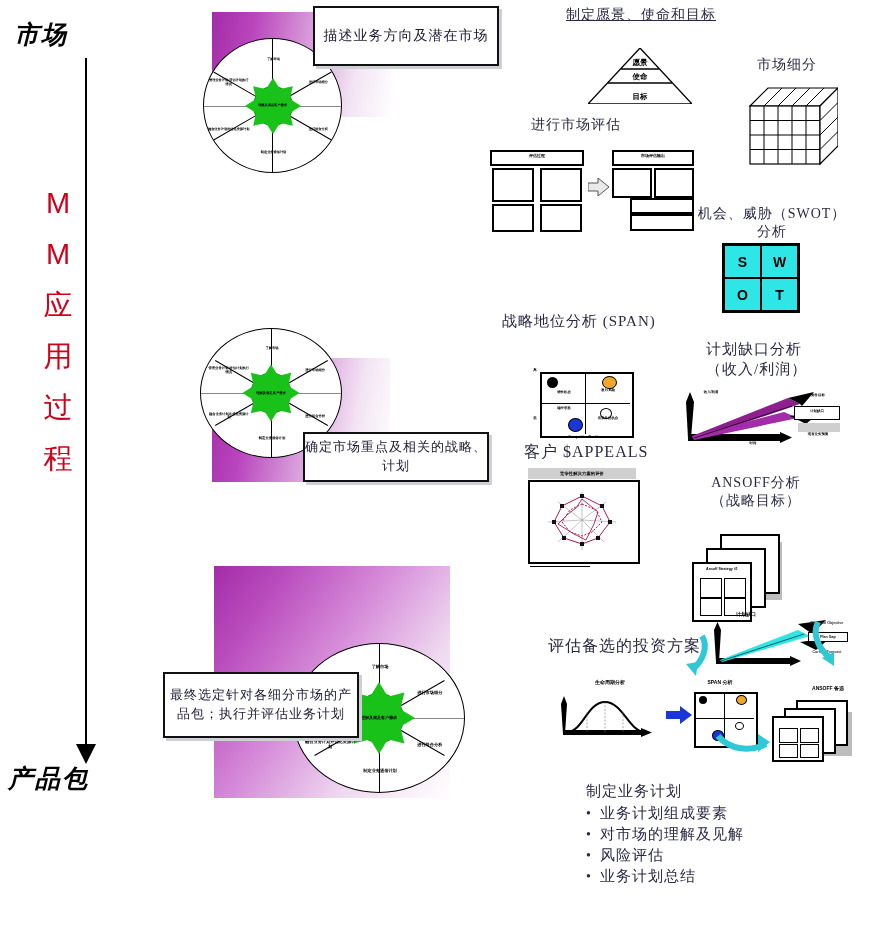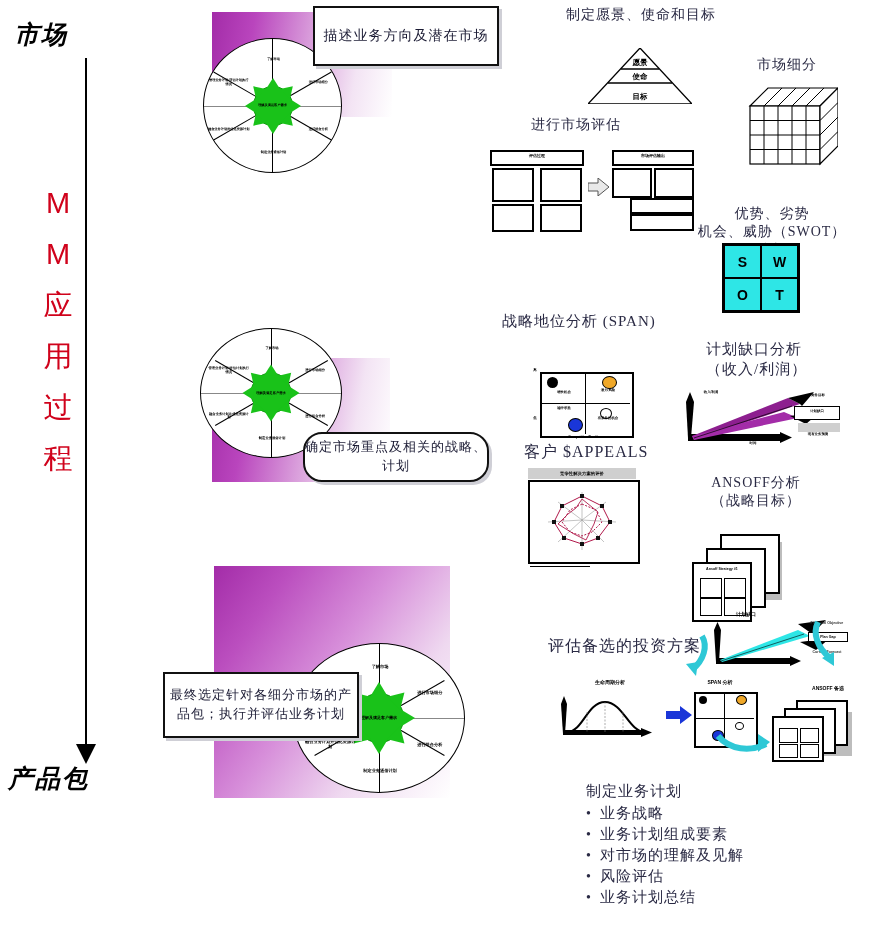--- a/index.html
+++ b/index.html
@@ -45,21 +45,21 @@
   #wheel1{left:203px;top:38px;width:137px;height:133px;}
   #wheel2{left:200px;top:328px;width:140px;height:128px;}
   #wheel3{left:293px;top:643px;width:170px;height:148px;}
 
   
   .callout{background:#fff;border:2px solid #111;box-shadow:3px 3px 0 #cfcfd6;
            display:flex;align-items:center;justify-content:center;text-align:center;
            font-family:"Liberation Serif","DejaVu Serif",serif;color:#1a1a33;
            letter-spacing:1px;line-height:1.45;}
   #callout1{left:313px;top:6px;width:182px;height:56px;font-size:14px;}
-  #callout2{left:303px;top:432px;width:182px;height:46px;font-size:13px;border-radius:19px;}
+  #callout2{left:303px;top:432px;width:182px;height:46px;font-size:13px;}
   #callout3{left:163px;top:672px;width:192px;height:62px;font-size:13px;}
 
   
   .head{font-family:"Liberation Serif","DejaVu Serif",serif;color:#2a2a44;
         line-height:1.3;letter-spacing:1px;}
 
   
   #pyr{left:588px;top:48px;width:104px;height:56px;}
 
   
@@ -188,21 +188,21 @@
     <div class="seg-lab" style="font-size: 4.2px; width: 51.6px; left: 135.805px; top: 101.093px;">进行组合分析</div>
     <div class="seg-lab" style="font-size: 4.2px; width: 51.6px; left: 86px; top: 127.185px;">制定业务通俗计划</div>
     <div class="seg-lab" style="font-size: 4.2px; width: 51.6px; left: 36.1949px; top: 101.093px;">融合业务计划并优化资源计划</div>
     <div class="seg-lab" style="font-size: 4.2px; width: 51.6px; left: 36.1949px; top: 48.9075px;">管理业务计划·评估计划执行情况</div>
   </div>
 
 <div class="abs callout" id="callout1">描述业务方向及潜在市场</div>
 <div class="abs callout" id="callout2">确定市场重点及相关的战略、计划</div>
 <div class="abs callout" id="callout3">最终选定针对各细分市场的产品包；执行并评估业务计划</div>
 
-<div class="abs head ctr" style="left:556px;top:6px;width:170px;font-size:14px;">制定愿景、使命和目标</div>
+<div class="abs head ctr" style="left:556px;top:6px;width:170px;font-size:14px;text-decoration:underline;">制定愿景、使命和目标</div>
 <div class="abs" id="pyr">
   <svg width="104" height="56" style="position:absolute;left:0;top:0;">
     <polygon points="52,0 104,56 0,56" fill="#fff" stroke="#000" stroke-width="1.3"></polygon>
     <line x1="20" y1="35" x2="84" y2="35" stroke="#000" stroke-width="1.3"></line>
     <line x1="33" y1="21" x2="71" y2="21" stroke="#000" stroke-width="1.3"></line>
   </svg>
   <div class="abs ctr" style="left:0;top:10px;width:104px;font-size:7.5px;font-weight:700;color:#000;">愿景</div>
   <div class="abs ctr" style="left:0;top:24px;width:104px;font-size:7.5px;font-weight:700;color:#000;">使命</div>
   <div class="abs ctr" style="left:0;top:44px;width:104px;font-size:7.5px;font-weight:700;color:#000;">目标</div>
 </div>
@@ -249,21 +249,20 @@
   <div class="mab" style="left:122px;top:0;width:78px;height:12px;">
     <div class="mab-t">市场评估输出</div>
   </div>
   <div class="mab" style="left:122px;top:18px;width:36px;height:26px;"></div>
   <div class="mab" style="left:164px;top:18px;width:36px;height:26px;"></div>
   <div class="mab" style="left:140px;top:48px;width:60px;height:12px;"></div>
   <div class="mab" style="left:140px;top:64px;width:60px;height:13px;"></div>
 </div>
 
 <div class="abs head ctr" style="left:672px;top:205px;width:200px;font-size:14px;">
-  <div>优势、劣势</div>
   <div>机会、威胁（SWOT）</div>
   <div>分析</div>
 </div>
 <div class="abs" id="swot">
   <div>S</div>
   <div>W</div>
   <div>O</div>
   <div>T</div>
 </div>
 
@@ -434,19 +433,18 @@
   <polygon points="24,32 24,46 12,38" fill="#2ec8d6"></polygon>
 </svg>
 <svg class="swoosh" style="left:714px;top:732px;" width="56" height="24">
   <path d="M4,4 C16,18 36,20 52,12" stroke="#2ec8d6" stroke-width="6" fill="none"></path>
   <polygon points="44,2 56,10 44,20" fill="#2ec8d6"></polygon>
 </svg>
 
 <div class="abs" id="bullets">
   <div class="bl-title">制定业务计划</div>
   <ul>
-    <li>业务战略</li>
     <li>业务计划组成要素</li>
     <li>对市场的理解及见解</li>
     <li>风险评估</li>
     <li>业务计划总结</li>
   </ul>
 </div>
 
 </body></html>

